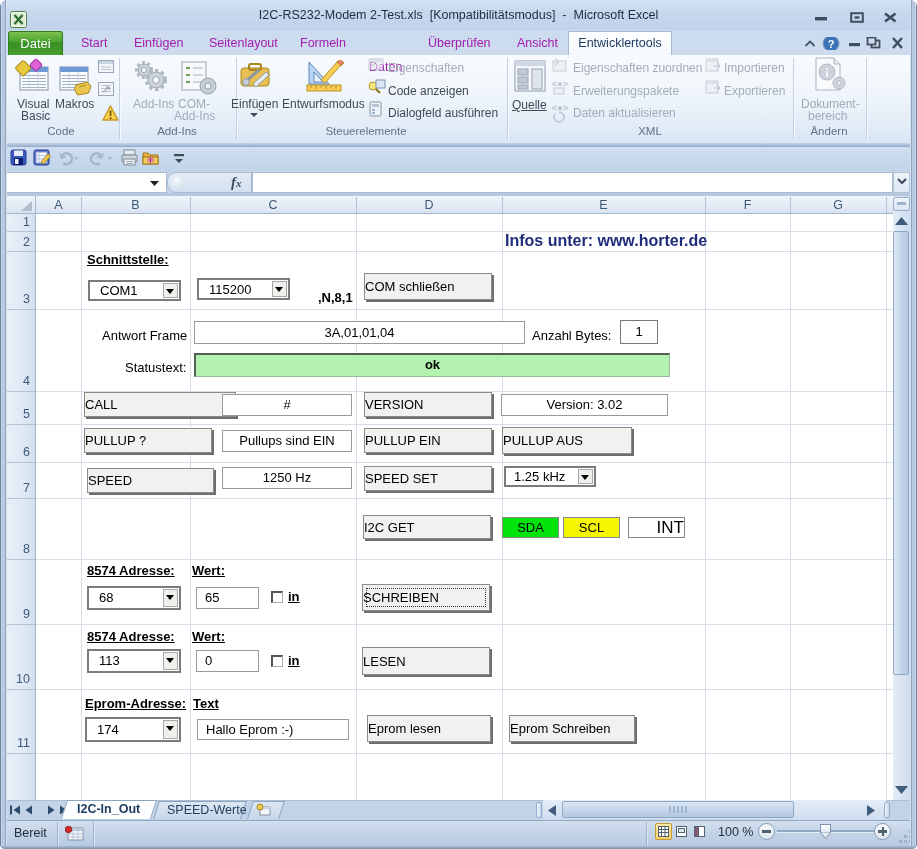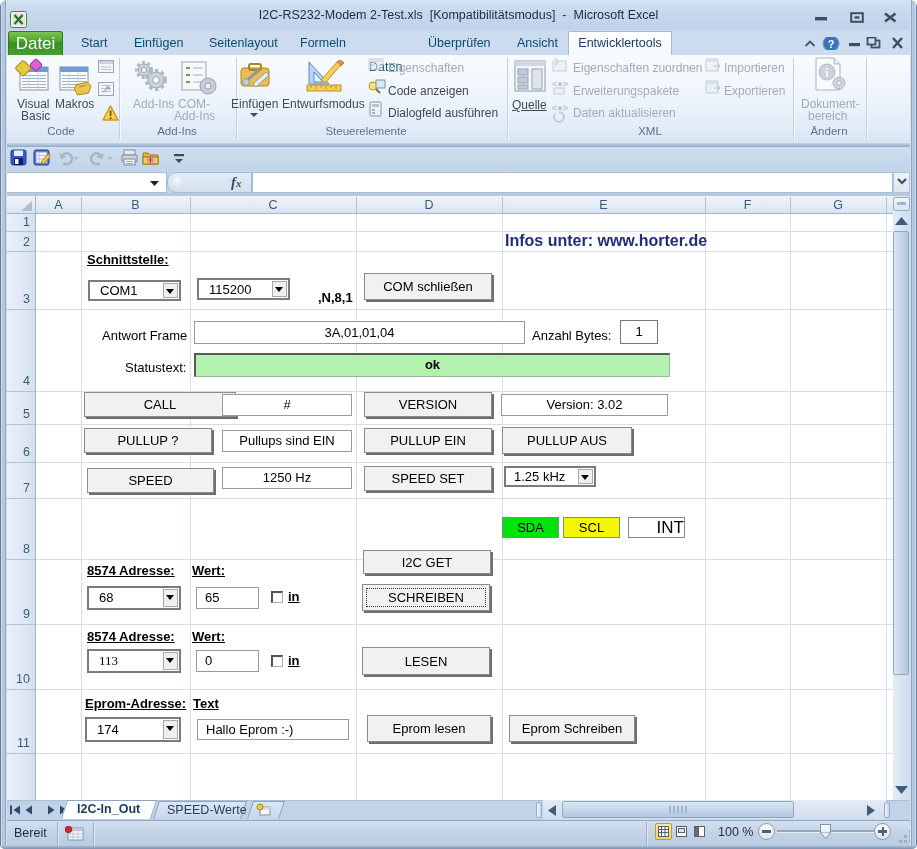--- a/index.html
+++ b/index.html
@@ -10,33 +10,33 @@
   #titlebar{left:0;top:0;width:917px;height:30px;background:linear-gradient(180deg,#d5e4f4 0%,#c8d9ee 35%,#bfd2ea 100%);}
   #tabrow{left:0;top:30px;width:917px;height:25px;background:#cddbee;}
   #ribbon{left:3px;top:55px;width:911px;height:88px;background:linear-gradient(180deg,#f8fbfe 0%,#eff5fb 45%,#e2ecf7 82%,#d8e5f3 100%);}
   #ribbonline{left:0px;top:143px;width:917px;height:4px;background:linear-gradient(180deg,#c8d6e8,#8fa9c8);}
   #qat{left:0px;top:147px;width:917px;height:23px;background:linear-gradient(180deg,#cfdef0,#c2d4e9);}
   #frow{left:0px;top:170px;width:917px;height:26px;background:#c5d5e9;}
   .rgroupsep{top:58px;width:1px;height:82px;background:#c3d2e2;box-shadow:1px 0 0 #f5f9fd;}
   .rlabel{top:126px;height:11px;font-size:11.5px;line-height:11px;color:#62718a;text-align:center;}
   .rtext{font-size:12px;color:#404a56;}
   .rtextg{font-size:12px;color:#a2abba;}
-  .rtab{top:33px;height:22px;font-size:12.5px;line-height:21px;color:#0c4a6e;text-align:center;}
-  #dateitab{left:8px;top:31px;width:55px;height:24px;background:linear-gradient(180deg,#7fc24f 0%,#45a02c 45%,#388e22 46%,#46a02f 100%);border:1px solid #2f7d1a;border-bottom:none;border-radius:3px 3px 0 0;color:#fff;font-size:17px;text-align:center;line-height:23px;box-sizing:border-box;}
+  .rtab{top:33px;height:22px;font-size:12.5px;line-height:21px;color:#a21caf;text-align:center;}
+  #dateitab{left:8px;top:31px;width:55px;height:24px;background:linear-gradient(180deg,#7fc24f 0%,#45a02c 45%,#388e22 46%,#46a02f 100%);border:1px solid #2f7d1a;border-bottom:none;border-radius:3px 3px 0 0;color:#fff;font-size:13px;text-align:center;line-height:23px;box-sizing:border-box;}
   #activetab{left:568px;top:31px;width:104px;height:24px;background:linear-gradient(180deg,#fdfeff,#f3f8fd);border:1px solid #a5b8cd;border-bottom:none;border-radius:2px 2px 0 0;box-sizing:border-box;color:#1e3a60;font-size:12.5px;text-align:center;line-height:22px;}
   #colhdr{left:7px;top:196px;width:886px;height:18px;background:linear-gradient(180deg,#f0f4fa 0%,#e3ebf5 60%,#d9e3f0 100%);border-bottom:1px solid #9eb6ce;box-sizing:border-box;}
   .colsep{top:197px;width:1px;height:16px;background:#b2c3d6;}
   .collbl{top:197px;height:17px;line-height:17px;text-align:center;font-size:12.5px;color:#3c5878;}
   #rowhdr{left:7px;top:214px;width:29px;height:586px;background:linear-gradient(90deg,#e9eff8 0%,#dde7f3 70%,#d3dfee 100%);border-right:1px solid #9eb6ce;box-sizing:border-box;}
   .rowsep{left:7px;width:28px;height:1px;background:#b2c3d6;}
   .rowlbl{left:7px;width:23px;text-align:right;font-size:12.5px;color:#3c5878;}
   #gridbg{left:36px;top:214px;width:857px;height:586px;background:#fff;}
   .vline{top:214px;width:1px;height:586px;background:#d6dde8;}
   .hline{left:36px;width:857px;height:1px;background:#d6dde8;}
-  .vbbtn{background:#f1f1ef;border:1px solid #8b8b8b;box-shadow:2px 2px 0 0 #6e6e6e;text-align:center;font-size:13px;color:#000;box-sizing:border-box;}
+  .vbbtn{background:#f1f1ef;border:1px solid #8b8b8b;box-shadow:2px 2px 0 0 #6e6e6e;font-size:13px;color:#000;box-sizing:border-box;}
   .vbfield{background:#fff;border:1px solid #9a9a9a;font-size:13px;color:#000;box-sizing:border-box;text-align:center;}
   .vbcombo{background:#fff;border:2px solid #7b7b7b;box-sizing:border-box;font-size:13px;color:#000;}
   .combobtn{position:absolute;right:1px;top:1px;bottom:1px;width:15px;background:#efefec;border:1px solid #a8a8a8;box-sizing:border-box;}
   .combobtn:after{content:"";position:absolute;left:2px;top:5px;border:4.5px solid transparent;border-top:5px solid #000;}
   .celltext{font-size:13px;color:#000;}
   .boldu{font-weight:bold;text-decoration:underline;}
   .sbthumbv{background:linear-gradient(90deg,#dde7f3 0%,#c6d6ea 50%,#b3c7e0 100%);border:1px solid #8da8c6;border-radius:2px;box-sizing:border-box;}
   .sbthumbh{background:linear-gradient(180deg,#dde7f3 0%,#c6d6ea 50%,#b3c7e0 100%);border:1px solid #8da8c6;border-radius:2px;box-sizing:border-box;}
   #tabbar{left:0;top:800px;width:917px;height:20px;background:#c3d3e7;border-top:1px solid #aebfd4;box-sizing:border-box;}
   #statusbar{left:0;top:820px;width:917px;height:29px;background:linear-gradient(180deg,#d2dfee 0%,#c4d4e7 40%,#b6c9e0 100%);border-top:1px solid #8ea9c4;box-sizing:border-box;}
@@ -397,37 +397,37 @@
   <div class="abs vbfield" style="left:222px;top:430px;width:130px;height:22px;line-height:20px;">Pullups sind EIN</div>
   <div class="abs vbbtn" style="left:364px;top:428px;width:128px;height:25px;line-height:24px;">PULLUP EIN</div>
   <div class="abs vbbtn" style="left:87px;top:468px;width:127px;height:25px;line-height:24px;">SPEED</div>
   <div class="abs vbbtn" style="left:502px;top:427px;width:130px;height:27px;line-height:26px;">PULLUP AUS</div>
   <div class="abs vbfield" style="left:222px;top:467px;width:130px;height:22px;line-height:20px;">1250 Hz</div>
   <div class="abs vbbtn" style="left:364px;top:466px;width:128px;height:25px;line-height:24px;">SPEED SET</div>
   <div class="abs vbcombo" style="left:504px;top:466px;width:92px;height:21px;">
       <span style="position:absolute;left:8px;top:1px;line-height:16px;">1.25 kHz</span>
       <span class="combobtn"></span>
     </div>
-  <div class="abs vbbtn" style="left:363px;top:515px;width:128px;height:24px;line-height:23px;margin-top:35px;">I2C GET</div>
+  <div class="abs vbbtn" style="left:363px;top:515px;width:128px;height:24px;line-height:23px;">I2C GET</div>
   <div class="abs" style="left:502px;top:517px;width:57px;height:21px;background:#00e40c;border:1px solid #888;box-sizing:border-box;text-align:center;font-size:13px;line-height:19px;">SDA</div>
   <div class="abs" style="left:563px;top:517px;width:57px;height:21px;background:#f6f600;border:1px solid #888;box-sizing:border-box;text-align:center;font-size:13px;line-height:19px;">SCL</div>
   <div class="abs" style="left:628px;top:517px;width:57px;height:21px;background:#fff;border:1px solid #888;box-sizing:border-box;text-align:right;font-size:17px;line-height:19px;">INT</div>
   <div class="abs nw celltext boldu" style="left:87px;top:563px;">8574 Adresse:</div>
   <div class="abs nw celltext boldu" style="left:192px;top:563px;">Wert:</div>
   <div class="abs vbcombo" style="left:87px;top:586px;width:94px;height:24px;">
       <span style="position:absolute;left:10px;top:2px;line-height:16px;">68</span>
       <span class="combobtn"></span>
     </div>
   <div class="abs vbfield" style="left:196px;top:587px;width:63px;height:22px;text-align:left;padding-left:8px;line-height:20px;">65</div>
   <div class="abs" style="left:271px;top:591px;width:12px;height:12px;background:#fff;border:1px solid #aaa;border-top:2px solid #555;border-left:2px solid #555;box-sizing:border-box;"></div>
   <div class="abs nw celltext boldu" style="left:288px;top:589px;">in</div>
   <div class="abs vbbtn" style="left:362px;top:584px;width:128px;height:27px;line-height:26px;"><span style="position:absolute;left:3px;top:3px;right:3px;bottom:3px;border:1px dotted #333;"></span>SCHREIBEN</div>
   <div class="abs nw celltext boldu" style="left:87px;top:629px;">8574 Adresse:</div>
   <div class="abs nw celltext boldu" style="left:192px;top:629px;">Wert:</div>
-  <div class="abs vbcombo" style="left:87px;top:649px;width:94px;height:24px;font-family:Liberation Serif, serif;">
+  <div class="abs vbcombo" style="left:87px;top:649px;width:94px;height:24px;">
       <span style="position:absolute;left:10px;top:2px;line-height:16px;">113</span>
       <span class="combobtn"></span>
     </div>
   <div class="abs vbfield" style="left:196px;top:650px;width:63px;height:22px;text-align:left;padding-left:8px;line-height:20px;">0</div>
   <div class="abs" style="left:271px;top:655px;width:12px;height:12px;background:#fff;border:1px solid #aaa;border-top:2px solid #555;border-left:2px solid #555;box-sizing:border-box;"></div>
   <div class="abs nw celltext boldu" style="left:288px;top:653px;">in</div>
   <div class="abs vbbtn" style="left:362px;top:647px;width:128px;height:28px;line-height:27px;">LESEN</div>
   <div class="abs nw celltext boldu" style="left:85px;top:696px;">Eprom-Adresse:</div>
   <div class="abs nw celltext boldu" style="left:193px;top:696px;">Text</div>
   <div class="abs vbcombo" style="left:85px;top:717px;width:96px;height:25px;">

